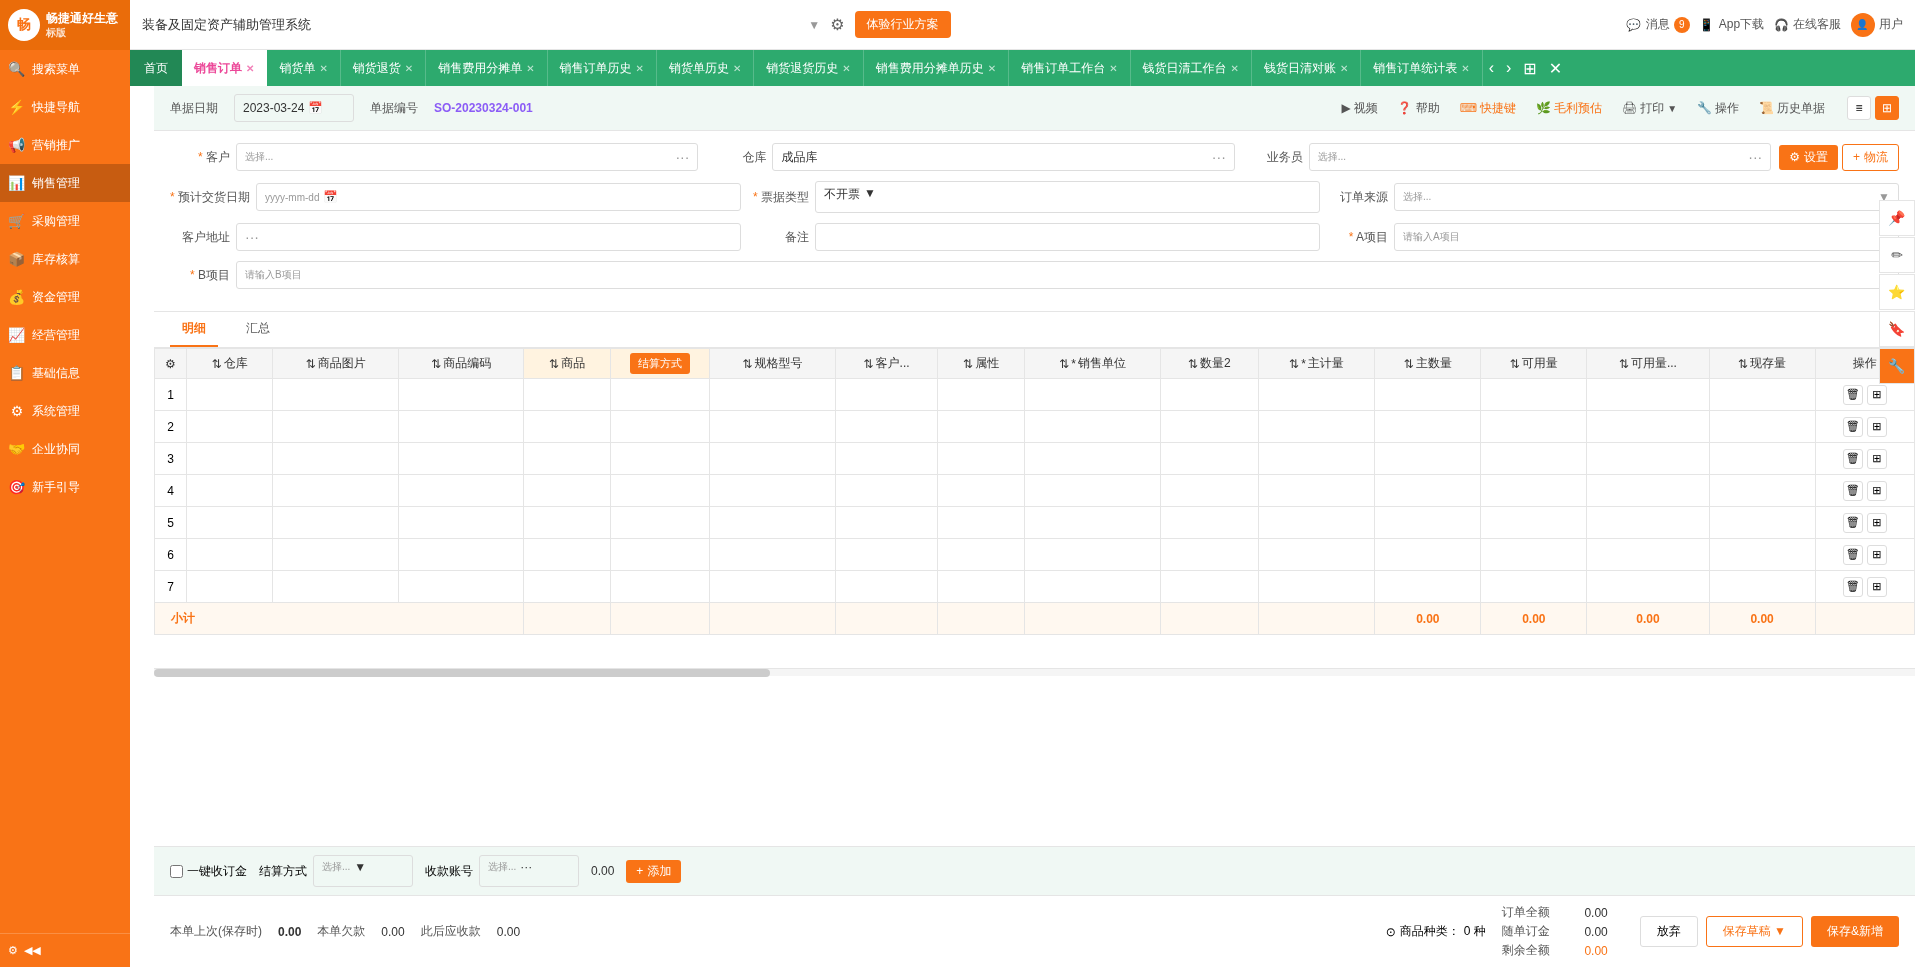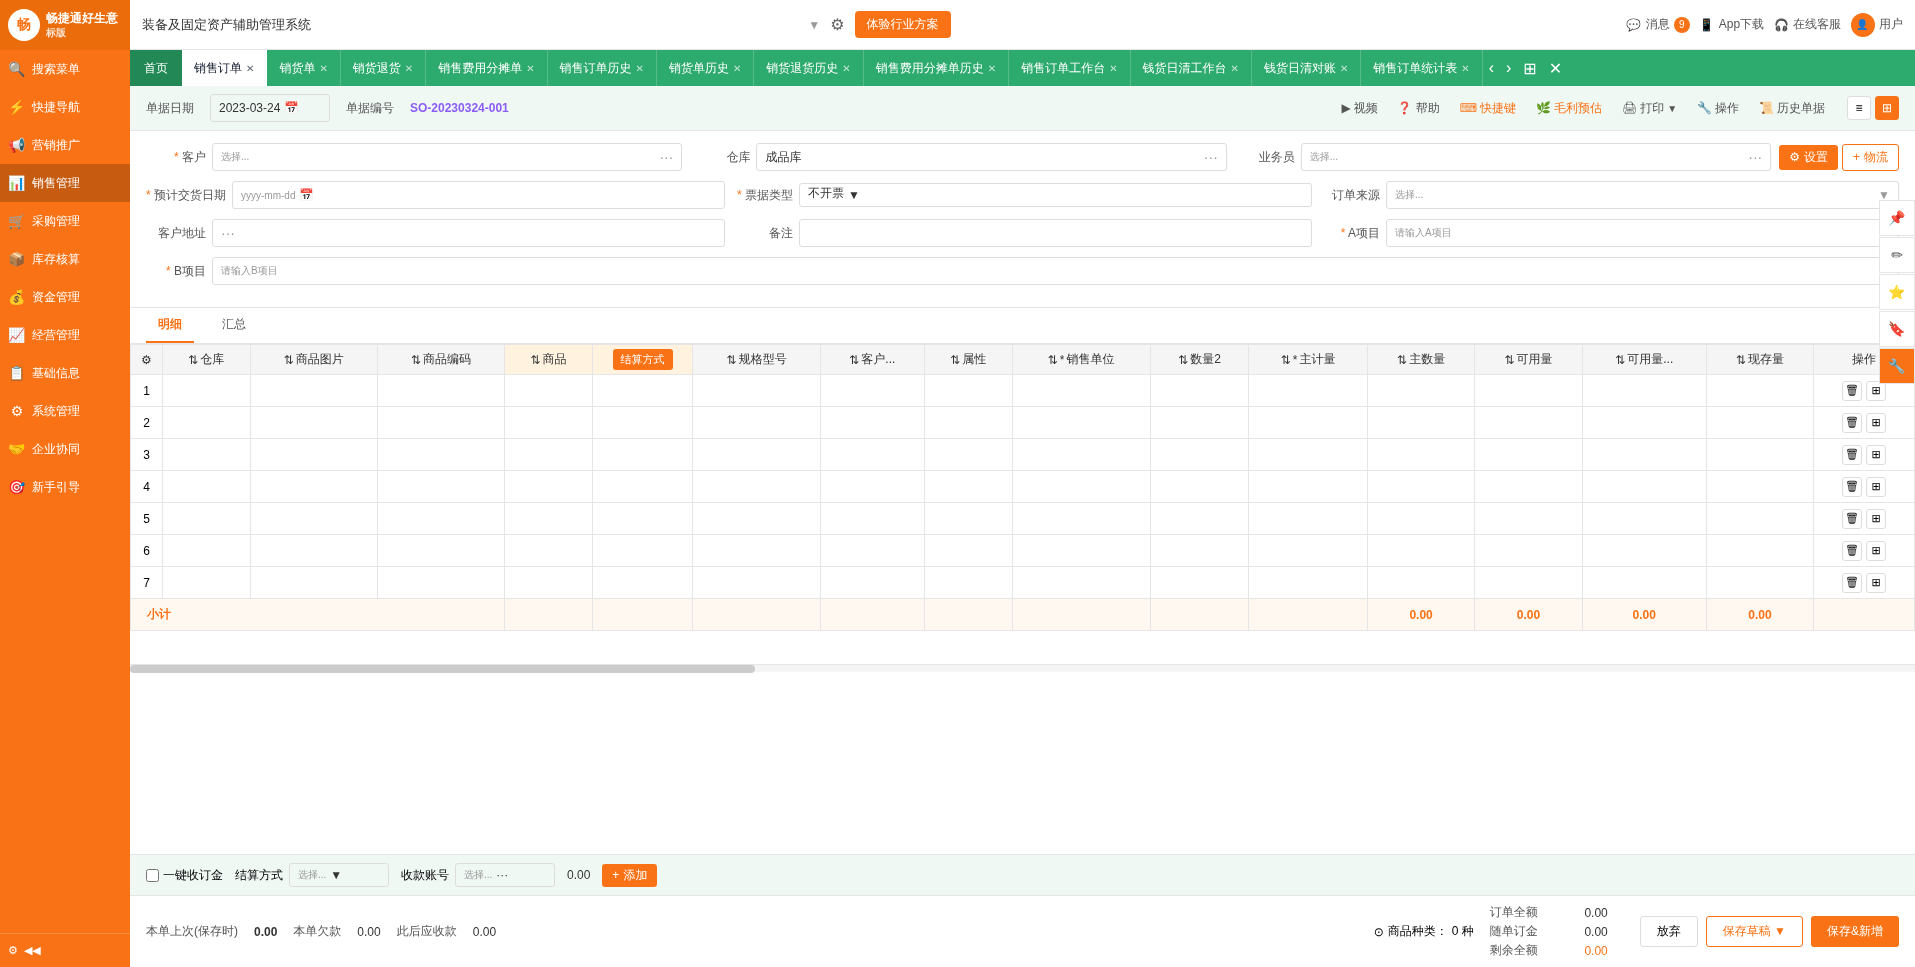--- a/index.html
+++ b/index.html
@@ -21,48 +21,48 @@
     
     .topbar { height: 50px; background: white; display: flex; align-items: center; padding: 0 12px; border-bottom: 1px solid #e5e5e5; gap: 10px; }
     .topbar-title { font-size: 13px; color: #333; flex: 1; }
     .topbar-btn { background: #f97316; color: white; border: none; padding: 5px 12px; border-radius: 4px; cursor: pointer; font-size: 12px; }
     .topbar-icon-btn { display: flex; align-items: center; gap: 4px; cursor: pointer; font-size: 12px; color: #555; }
     .badge { background: #f97316; color: white; border-radius: 50%; width: 16px; height: 16px; display: flex; align-items: center; justify-content: center; font-size: 10px; }
 
     
     .tabs-bar { background: #2daa6e; display: flex; align-items: center; overflow: hidden; height: 36px; }
     .tab { padding: 0 12px; height: 36px; display: flex; align-items: center; gap: 4px; cursor: pointer; color: white; white-space: nowrap; font-size: 12px; border-right: 1px solid rgba(255,255,255,0.2); }
-    .tab.active { background: white; color: #0f172a; }
+    .tab.active { background: white; color: #ec4899; font-weight: bold; }
     .tab-close { font-size: 10px; opacity: 0.7; }
     .tab-nav { padding: 0 6px; color: white; cursor: pointer; font-size: 16px; }
     .tab-home { background: #228855; color: white; padding: 0 14px; height: 36px; display: flex; align-items: center; font-size: 12px; cursor: pointer; }
 
     
-    .content { flex: 1; display: flex; flex-direction: column; background: white; overflow: hidden; }
+    .content { flex: 1; display: flex; flex-direction: column; background: white; overflow: hidden; padding-left: 24px; }
 
     
     .form-header { padding: 8px 16px; display: flex; align-items: center; gap: 16px; background: #f0f8f4; border-bottom: 1px solid #e5e5e5; }
     .form-header-label { color: #555; }
     .form-header-value { color: #8b5cf6; font-weight: bold; }
     .form-header-actions { margin-left: auto; display: flex; align-items: center; gap: 8px; }
     .header-action-btn { display: flex; align-items: center; gap: 3px; cursor: pointer; color: #555; font-size: 11px; padding: 3px 6px; border-radius: 3px; }
     .header-action-btn.orange { color: #f97316; }
 
     
     .form-body { padding: 12px 16px; border-bottom: 1px solid #e5e5e5; }
     .form-row { display: flex; align-items: center; margin-bottom: 10px; gap: 8px; }
     .form-field { display: flex; align-items: center; gap: 6px; flex: 1; }
     .form-label { color: #555; white-space: nowrap; min-width: 60px; text-align: right; }
     .form-label.required::before { content: '* '; color: #f97316; }
     .form-input { border: 1px solid #ddd; border-radius: 3px; padding: 4px 8px; height: 28px; color: #999; flex: 1; min-width: 80px; cursor: pointer; display: flex; align-items: center; justify-content: space-between; }
     .form-input.filled { color: #333; }
     .form-input-text { color: #999; font-size: 10px; }
     .more-btn { color: #999; font-size: 14px; cursor: pointer; }
     .date-field { border: 1px solid #ddd; border-radius: 3px; padding: 4px 8px; height: 28px; color: #333; display: flex; align-items: center; gap: 4px; cursor: pointer; min-width: 120px; }
-    .select-field { border: 1px solid #ddd; border-radius: 3px; padding: 4px 8px; height: 24px; color: #333; display: flex; align-items: flex-end; gap: 4px; cursor: pointer; min-width: 100px; }
+    .select-field { border: 1px solid #ddd; border-radius: 3px; padding: 4px 8px; height: 32px; color: #333; display: flex; align-items: flex-start; gap: 4px; cursor: pointer; min-width: 100px; }
 
     
     .table-section { flex: 1; display: flex; flex-direction: column; overflow: hidden; }
     .table-tabs { display: flex; gap: 16px; border-bottom: 1px solid #e5e5e5; padding: 0 16px; }
     .table-tab { padding: 8px 12px; cursor: pointer; color: #555; border-bottom: 2px solid transparent; }
     .table-tab.active { color: #f97316; border-bottom: 2px solid #f97316; font-weight: bold; }
     .data-table { width: 100%; border-collapse: collapse; min-width: 1200px; }
     .data-table th { background: #f5f5f5; border: 1px solid #e5e5e5; padding: 6px 8px; text-align: center; white-space: nowrap; font-weight: normal; color: #333; position: sticky; top: 0; z-index: 10; }
     .data-table th.highlight { background: #fff3e0; }
     .data-table td { border: 1px solid #e5e5e5; padding: 4px 8px; text-align: center; height: 32px; }
@@ -75,21 +75,21 @@
 
     
     .footer-bar { padding: 8px 16px; background: #f0f8f4; border-top: 1px solid #e5e5e5; display: flex; align-items: center; gap: 12px; }
     .footer-checkbox { display: flex; align-items: center; gap: 4px; cursor: pointer; }
     .footer-field { display: flex; align-items: center; gap: 6px; }
     .add-btn { background: #f97316; color: white; border: none; padding: 3px 10px; border-radius: 3px; cursor: pointer; display: flex; align-items: center; gap: 4px; }
 
     
     .bottom-bar { padding: 8px 16px; background: white; border-top: 1px solid #e5e5e5; display: flex; align-items: center; gap: 16px; }
     .bottom-total-section { margin-left: auto; display: flex; flex-direction: column; gap: 2px; text-align: right; padding-right: 16px; }
-    .total-row { display: flex; gap: 20px; justify-content: flex-end; align-items: center; }
+    .total-row { display: flex; gap: 8px; justify-content: flex-end; align-items: center; }
     .total-label { color: #555; }
     .total-value { color: #333; min-width: 50px; text-align: right; }
     .total-value.highlight { color: #f97316; }
     .bottom-actions { display: flex; gap: 8px; }
     .btn-discard { border: 1px solid #ddd; background: white; padding: 6px 16px; border-radius: 3px; cursor: pointer; }
     .btn-draft { border: 1px solid #f97316; background: white; color: #f97316; padding: 6px 16px; border-radius: 3px; cursor: pointer; }
     .btn-save { background: #f97316; color: white; border: none; padding: 6px 16px; border-radius: 3px; cursor: pointer; }
 
     
     .table-scroll-wrap { overflow-x: auto; overflow-y: auto; flex: 1; max-height: 320px; }

